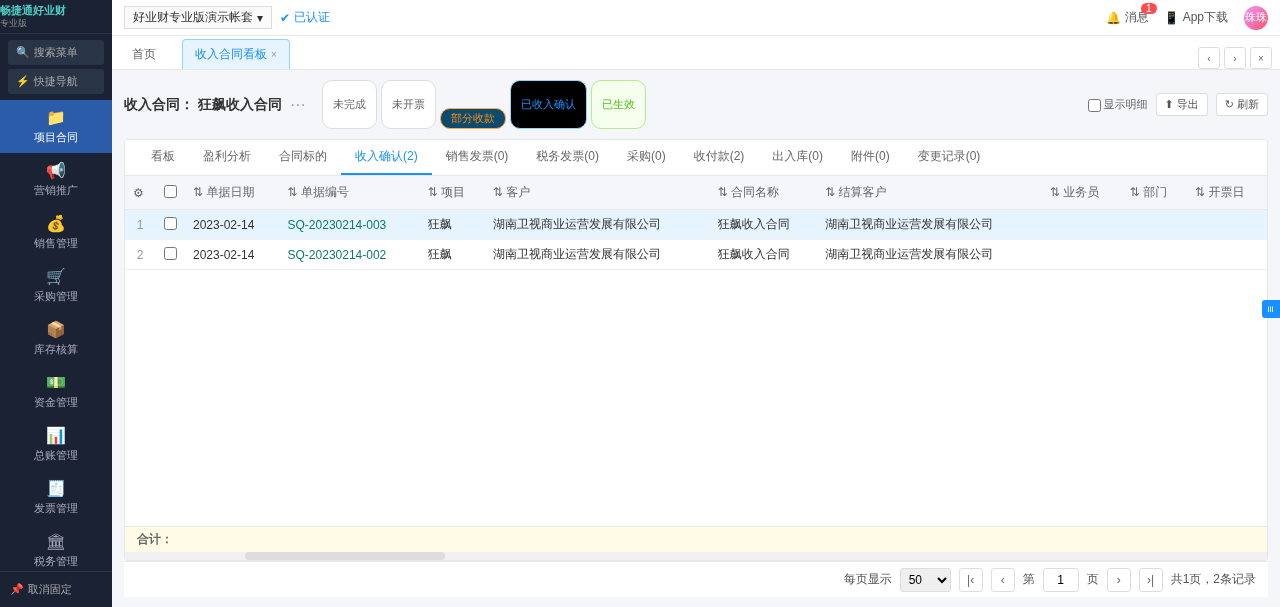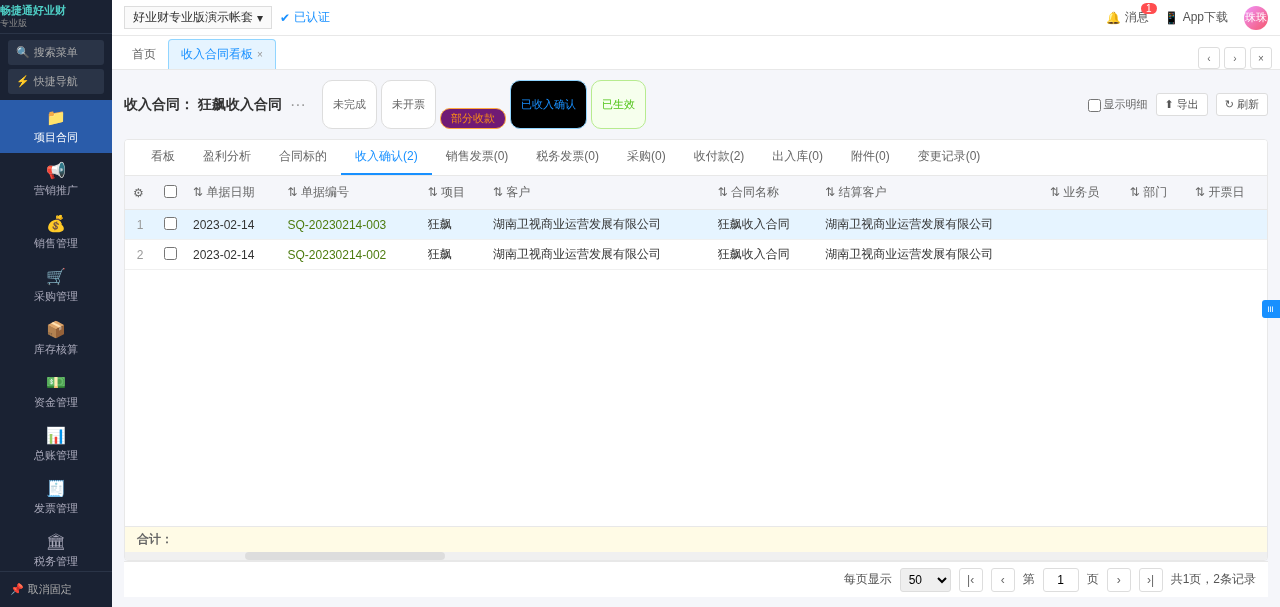--- a/index.html
+++ b/index.html
@@ -24,36 +24,36 @@
     
     .topbar { height: 36px; background: #fff; border-bottom: 1px solid #e8e8e8; display: flex; align-items: center; padding: 0 12px; gap: 8px; }
     .topbar-selector { display: flex; align-items: center; gap: 4px; border: 1px solid #ddd; border-radius: 0; padding: 2px 8px; cursor: pointer; font-size: 12px; color: #333; background: #fafafa; }
     .topbar-verified { display: flex; align-items: center; gap: 4px; color: #1890ff; font-size: 12px; }
     .topbar-right { margin-left: auto; display: flex; align-items: center; gap: 16px; }
     .topbar-icon-item { display: flex; align-items: center; gap: 3px; cursor: pointer; color: #555; font-size: 12px; position: relative; }
     .badge { background: #ff4d4f; color: #fff; border-radius: 8px; padding: 0 4px; font-size: 10px; min-width: 16px; text-align: center; position: absolute; top: -6px; right: -8px; }
     .avatar { width: 24px; height: 24px; border-radius: 50%; background: linear-gradient(135deg, #f093fb, #f5576c); display: flex; align-items: center; justify-content: center; color: #fff; font-size: 11px; }
 
     
-    .tabbar { height: 34px; background: #fff; border-bottom: 1px solid #e8e8e8; display: flex; align-items: flex-end; padding: 0 8px; gap: 0; }
+    .tabbar { height: 34px; background: #fff; border-bottom: 1px solid #e8e8e8; display: flex; align-items: flex-end; padding: 0 8px; gap: 14px; }
     .tab-item { display: flex; align-items: center; gap: 4px; padding: 6px 12px; cursor: pointer; font-size: 12px; color: #666; border-radius: 4px 4px 0 0; }
     .tab-item.home { color: #666; }
     .tab-item.active { background: #e6f4ff; color: #1890ff; border: 1px solid #91d5ff; border-bottom: none; }
     .tab-close { color: #999; font-size: 10px; cursor: pointer; }
     .tab-controls { margin-left: auto; display: flex; align-items: center; gap: 4px; }
     .tab-ctrl-btn { width: 22px; height: 22px; border: 1px solid #ddd; border-radius: 3px; background: #fff; cursor: pointer; display: flex; align-items: center; justify-content: center; font-size: 10px; color: #666; }
 
     
     .content { flex: 1; overflow: hidden; display: flex; flex-direction: column; padding: 10px 12px; background: #f5f6fa; }
     .content-header { display: flex; align-items: center; gap: 8px; margin-bottom: 10px; }
     .content-title { font-size: 14px; font-weight: bold; color: #333; }
     .header-more { color: #999; cursor: pointer; font-size: 16px; }
     .status-btns { display: flex; gap: 4px; margin-left: 8px; }
     .status-btn { padding: 2px 10px; border-radius: 10px; border: 1px solid #ddd; background: #fff; font-size: 11px; cursor: pointer; color: #666; }
-    .status-btn.active-orange { background: #701a75; border-color: #ffa940; color: #fa8c16; margin-top: 28px; }
+    .status-btn.active-orange { background: #0c4a6e; border-color: #ffa940; color: #fa8c16; margin-top: 28px; }
     .status-btn.active-blue { background: #000000; border-color: #91d5ff; color: #1890ff; }
     .status-btn.active-green { background: #f6ffed; border-color: #b7eb8f; color: #52c41a; }
     .header-actions { margin-left: auto; display: flex; align-items: center; gap: 8px; }
     .show-detail { display: flex; align-items: flex-end; gap: 3px; font-size: 11px; color: #666; }
     .action-btn { display: flex; align-items: center; gap: 3px; padding: 3px 8px; border: 1px solid #ddd; border-radius: 3px; background: #fff; cursor: pointer; font-size: 11px; color: #555; }
 
     
     .inner-card { background: #fff; border-radius: 4px; border: 1px solid #e8e8e8; flex: 1; display: flex; flex-direction: column; overflow: hidden; }
 
     
@@ -63,21 +63,21 @@
 
     
     .table-container { flex: 1; overflow: auto; }
     table { width: 100%; border-collapse: collapse; font-size: 12px; }
     thead tr { background: #f5f6fa; }
     th { padding: 8px 8px; text-align: left; color: #666; font-weight: normal; border-bottom: 1px solid #e8e8e8; white-space: nowrap; position: relative; }
     td { padding: 6px 8px; border-bottom: 1px solid #f0f0f0; color: #333; white-space: nowrap; }
     tbody tr.selected { background: #e6f4ff; }
     .row-num { color: #999; text-align: center; width: 30px; }
     .checkbox-cell { width: 30px; text-align: center; }
-    .link-text { color: #4d7c0f; cursor: pointer; text-decoration: none; }
+    .link-text { color: #0f766e; cursor: pointer; text-decoration: none; }
 
     
     .table-footer { border-top: 1px solid #e8e8e8; background: #fffbe6; padding: 4px 12px; font-size: 12px; color: #666; }
     .footer-total { font-weight: bold; }
 
     
     .pagination { height: 36px; background: #fff; border-top: 1px solid #e8e8e8; display: flex; align-items: center; justify-content: flex-end; padding: 0 12px; gap: 8px; font-size: 12px; color: #555; }
     .page-btn { width: 24px; height: 24px; border: 1px solid #ddd; border-radius: 3px; background: #fff; cursor: pointer; display: flex; align-items: center; justify-content: center; font-size: 12px; color: #666; }
     .page-input { width: 36px; height: 24px; border: 1px solid #ddd; border-radius: 3px; text-align: center; font-size: 12px; }
     .page-select { height: 24px; border: 1px solid #ddd; border-radius: 3px; font-size: 12px; padding: 0 4px; }

